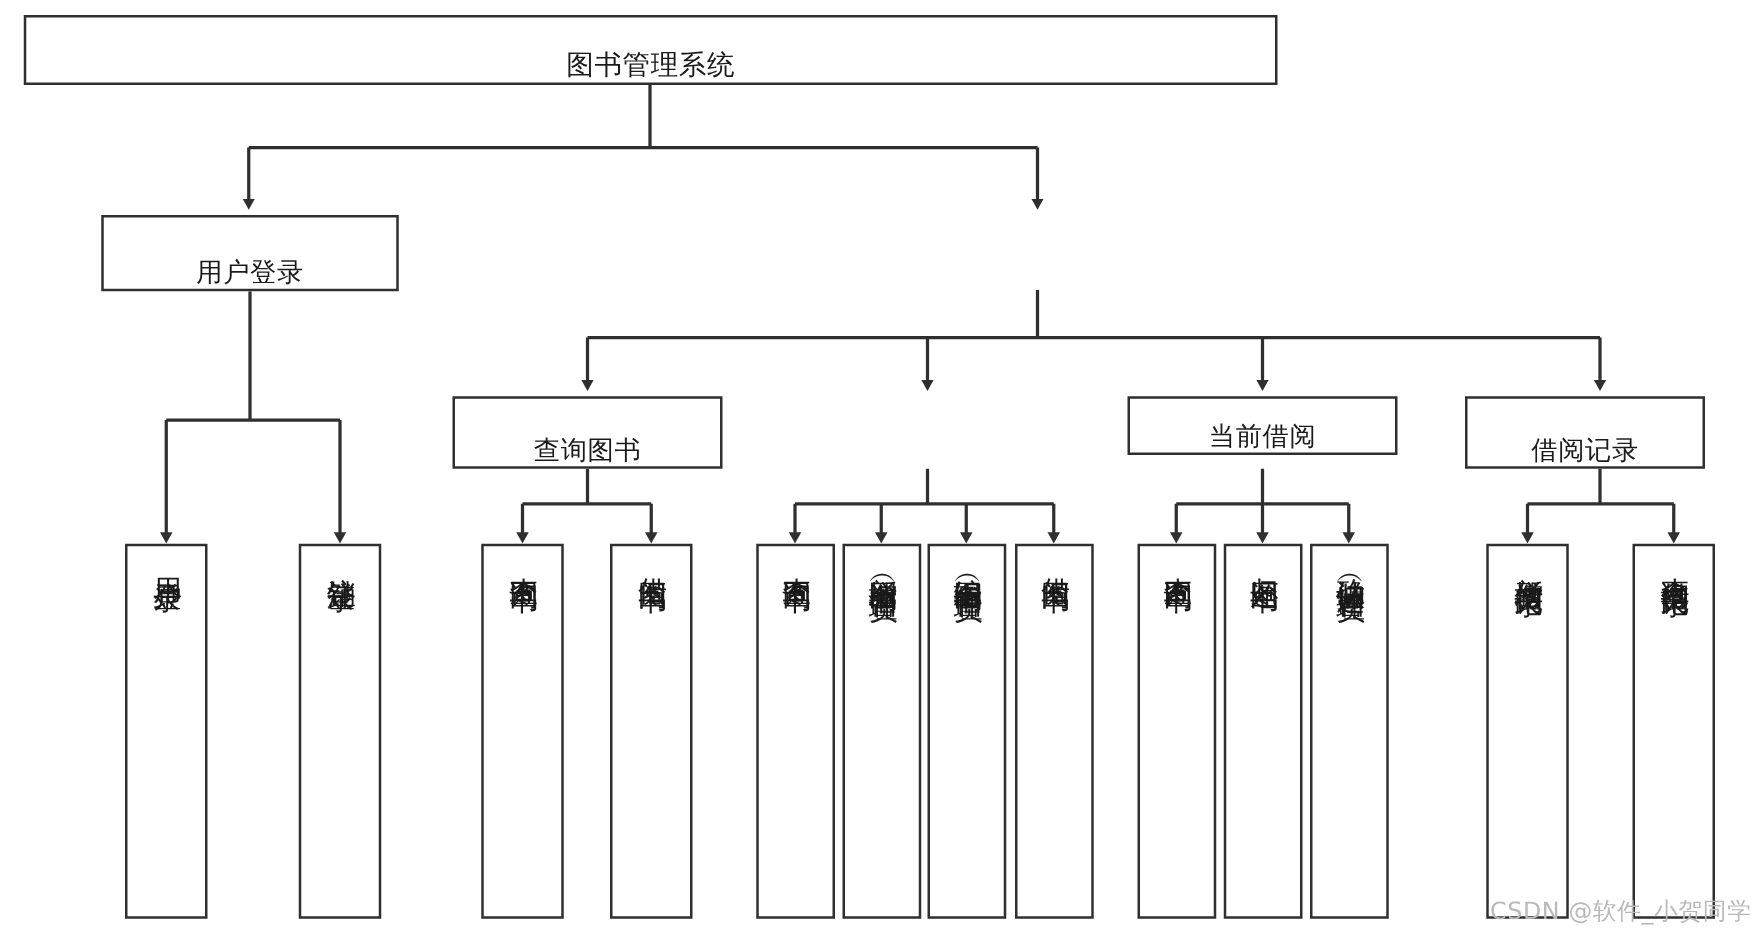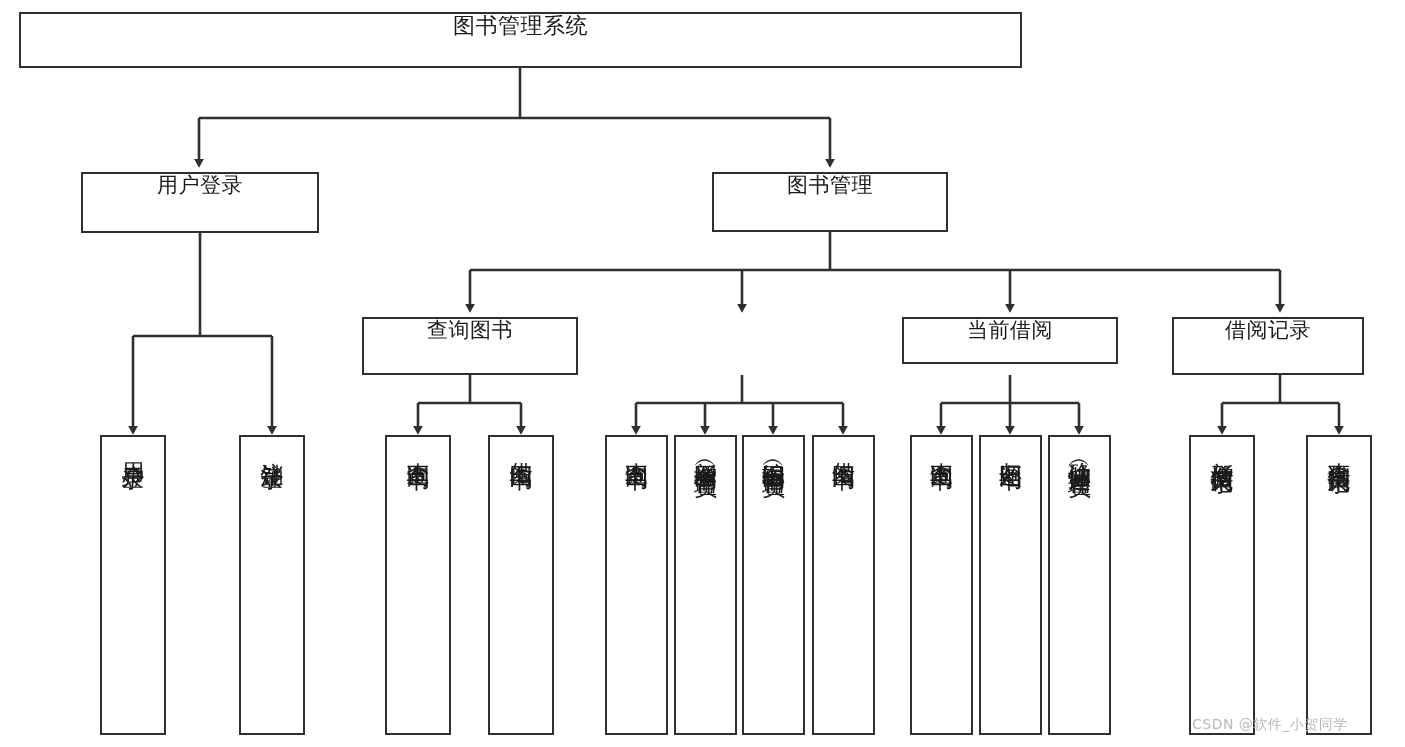--- a/index.html
+++ b/index.html
@@ -22,21 +22,21 @@
     width: 1405px;
     height: 747px;
   }
   .node {
     position: absolute;
     box-sizing: border-box;
     border: 2.5px solid #2f2f2f;
     background: #ffffff;
     color: #1a1a1a;
     display: flex;
-    align-items: flex-start;
+    align-items: flex-end;
     justify-content: center;
     text-align: center;
     z-index: 2;
   }
   .node .lbl {
     display: block;
     line-height: 1.12;
     letter-spacing: 0.5px;
   }
   .node.horiz .lbl {
@@ -52,21 +52,21 @@
   .node.vert .lbl {
     writing-mode: vertical-rl;
     text-orientation: upright;
     font-size: 23px;
     line-height: 1.0;
     letter-spacing: 2px;
     white-space: nowrap;
   }
   .watermark {
     position: absolute;
-    font-size: 14px;
+    font-size: 19px;
     color: #b9b9b9;
     letter-spacing: 0.5px;
     z-index: 3;
     white-space: nowrap;
     font-family: "DejaVu Sans", "Liberation Sans", sans-serif;
   }
 </style>
 </head>
 <body>
 
@@ -124,23 +124,20 @@
     </g>
   </svg>
 
   <div class="node root horiz" style="left:19px; top:12px; width:1003px; height:56px;">
     <span class="lbl">图书管理系统</span>
   </div>
 
   <div class="node horiz" style="left:81px; top:172px; width:238px; height:61px;">
     <span class="lbl">用户登录</span>
   </div>
-  <div class="node horiz" style="left:712px; top:172px; width:236px; height:60px;">
-    <span class="lbl">图书管理</span>
-  </div>
 
   <div class="node horiz" style="left:362px; top:317px; width:216px; height:58px;">
     <span class="lbl">查询图书</span>
   </div>
   <div class="node horiz" style="left:902px; top:317px; width:216px; height:47px;">
     <span class="lbl">当前借阅</span>
   </div>
   <div class="node horiz" style="left:1172px; top:317px; width:192px; height:58px;">
     <span class="lbl">借阅记录</span>
   </div>

